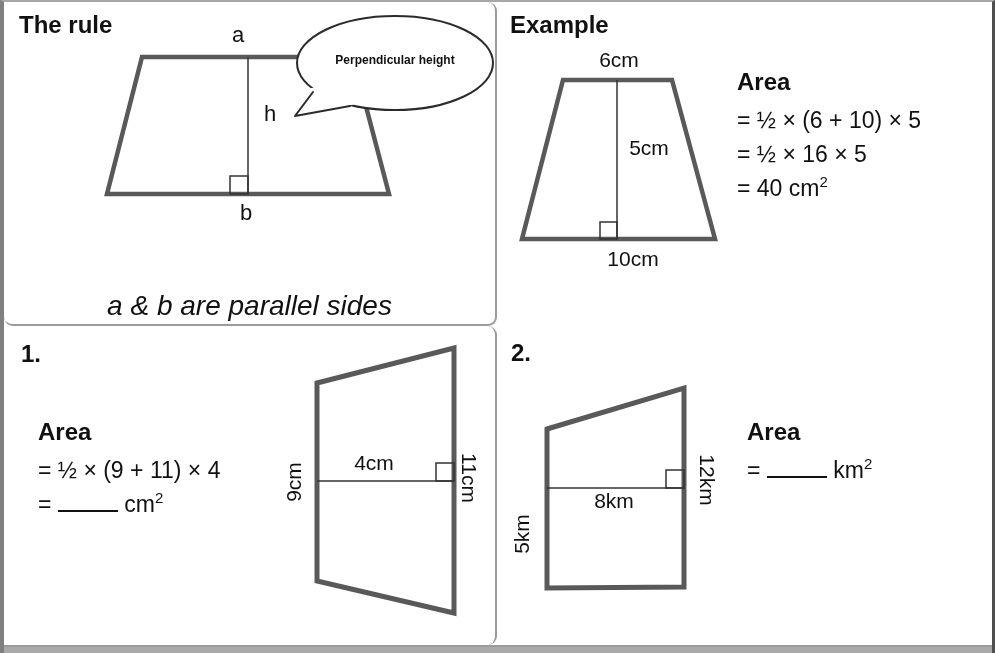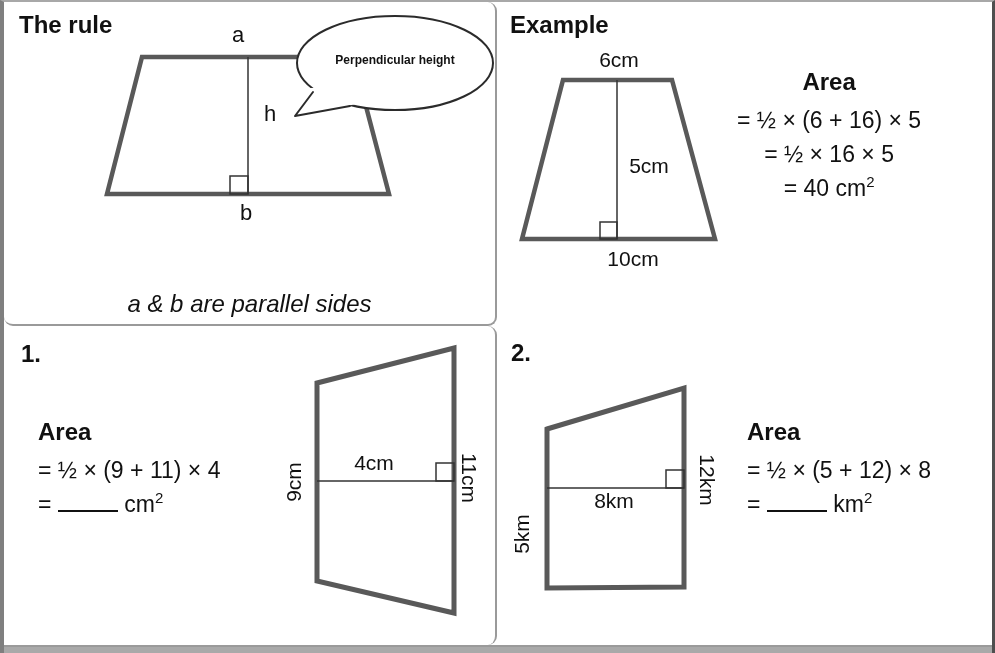--- a/index.html
+++ b/index.html
@@ -7,37 +7,37 @@
     position:relative; width:995px; height:653px; background:#fff;
     box-sizing:border-box; overflow:hidden;
     border-top:2px solid #a8a8a8; border-left:4px solid #7f7f7f; border-right:3px solid #4f4f4f;
     font-family:"Liberation Sans", sans-serif; color:#111;
   }
   .row{display:flex;}
   .row-top{height:324px;}
   .row-bottom{height:321px; border-bottom:2px solid #9a9a9a; box-sizing:border-box;}
   .quad{position:relative; box-sizing:border-box; background:#fff;border-radius:9px;}
   .q-rule{width:493px; height:324px; border-right:2px solid #9a9a9a; border-bottom:2px solid #9a9a9a;}
-  .q-example{width:495px; height:404px; border-bottom:2px solid #9a9a9a;text-align:center;}
+  .q-example{width:495px; height:404px; border-bottom:2px solid #9a9a9a;}
   .q-one{width:493px; height:319px; border-right:2px solid #9a9a9a;}
   .q-two{width:495px; height:319px;}
   .bottom-strip{height:6px; background:#a9a9a9;}
   .fig{position:absolute; left:0; top:0;}
   .q-title{position:absolute; font-size:24px; font-weight:bold; white-space:nowrap;}
   .lbl{position:absolute; font-size:21px; white-space:nowrap; transform:translate(-50%,-50%);}
   .lbl.ccw{transform:translate(-50%,-50%) rotate(-90deg);}
   .lbl.cw{transform:translate(-50%,-50%) rotate(90deg);}
   .lbl.big{font-size:22px;}
   .bubble-text{
     position:absolute; transform:translate(-50%,-50%);
     width:150px; text-align:center; font-weight:bold; font-size:12px; line-height:1.2;
   }
   .formula{position:absolute; left:0; right:0; text-align:center; font-size:24px; white-space:nowrap;}
   .formula b{font-weight:bold;}
-  .note{position:absolute; left:0; right:0; text-align:center; font-size:24px; font-style:italic; white-space:nowrap;}
+  .note{position:absolute; left:0; right:0; text-align:center; font-size:28px; font-style:italic; white-space:nowrap;}
   .area-block{position:absolute;}
   .area-title{font-size:24px; font-weight:bold; margin-bottom:7px;}
   .calc-line{font-size:23px; line-height:34px; white-space:nowrap;}
   .calc-line sup{font-size:15px; line-height:0;}
   .blank{display:inline-block; width:60px; height:16px; border-bottom:2px solid #111;}
 </style>
 </head>
 <body>
 
 <div class="page">
@@ -62,25 +62,25 @@
     </div>
 
     <div class="quad q-example">
       <svg class="fig" width="495" height="322" viewBox="0 0 495 322">
         <polygon points="66,78 175,78 218,237 25,237" fill="none" stroke="#595959" stroke-width="4.5"></polygon>
         <line x1="120" y1="78" x2="120" y2="237" stroke="#333333" stroke-width="1.5"></line>
         <rect x="103" y="220" width="17" height="17" fill="none" stroke="#333333" stroke-width="1.5"></rect>
       </svg>
       <div class="q-title" style="left:13px; top:9px;">Example</div>
       <div class="lbl" style="left:122px; top:58px;">6cm</div>
-      <div class="lbl" style="left:152px; top:164px;">5cm</div>
+      <div class="lbl" style="left:152px; top:146px;">5cm</div>
       <div class="lbl" style="left:136px; top:257px;">10cm</div>
       <div class="area-block" style="left:240px; top:66px;">
         <div class="area-title">Area</div>
-        <div class="calc-line">= ½ × (6 + 16) × 5</div>
+        <div class="calc-line">= ½ × (6 + 10) × 5</div>
         <div class="calc-line">= ½ × 16 × 5</div>
         <div class="calc-line"><span>= 40 cm</span><sup>2</sup></div>
       </div>
     </div>
   </div>
 
   <div class="row row-bottom">
 
     <div class="quad q-one">
       <svg class="fig" width="491" height="319" viewBox="0 0 491 319">
@@ -104,20 +104,19 @@
         <polygon points="50,103 187,62 187,261 50,262" fill="none" stroke="#595959" stroke-width="5"></polygon>
         <line x1="50" y1="162" x2="187" y2="162" stroke="#333333" stroke-width="1.5"></line>
         <rect x="169" y="144" width="18" height="18" fill="none" stroke="#333333" stroke-width="1.5"></rect>
       </svg>
       <div class="q-title" style="left:14px; top:13px;">2.</div>
       <div class="lbl" style="left:117px; top:175px;">8km</div>
       <div class="lbl ccw" style="left:25px; top:208px;">5km</div>
       <div class="lbl cw" style="left:210px; top:154px;">12km</div>
       <div class="area-block" style="left:250px; top:92px;">
         <div class="area-title">Area</div>
-        <div class="calc-line">= ½ × (5 + 12) × 8</div>
         <div class="calc-line"><span>= </span><span class="blank"></span><span> km</span><sup>2</sup></div>
       </div>
     </div>
   </div>
 
   <div class="bottom-strip"></div>
 </div>
 
 </body></html>

